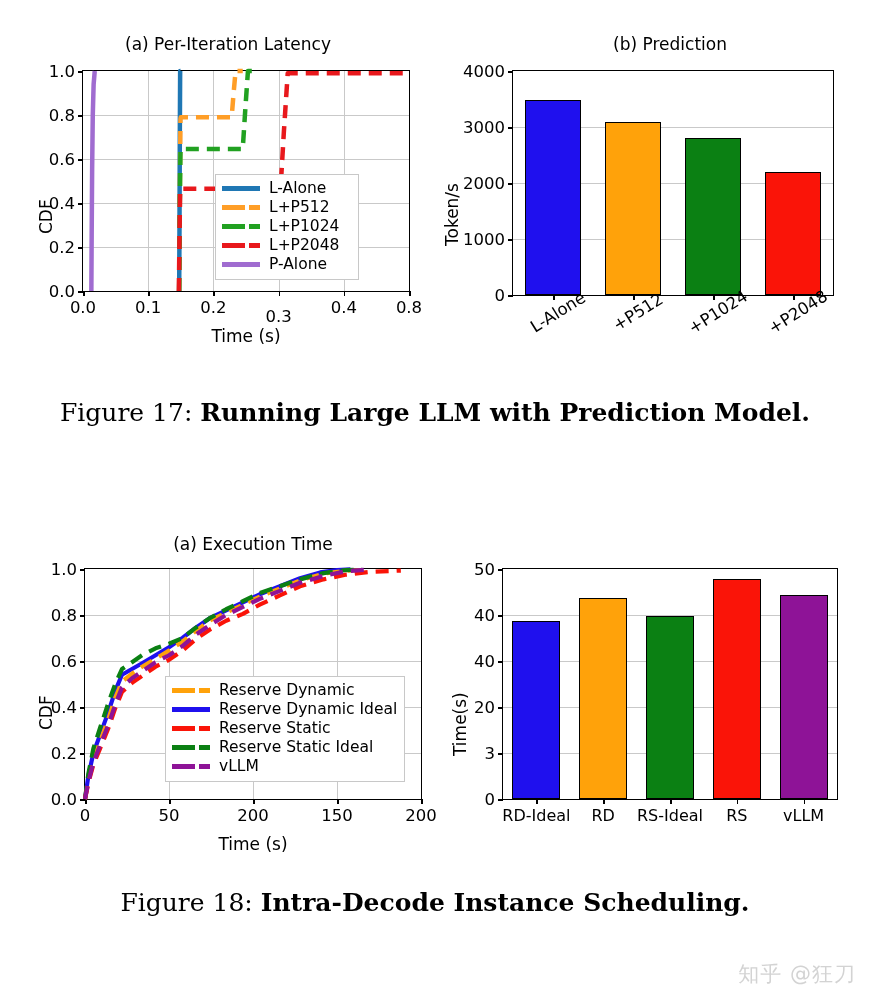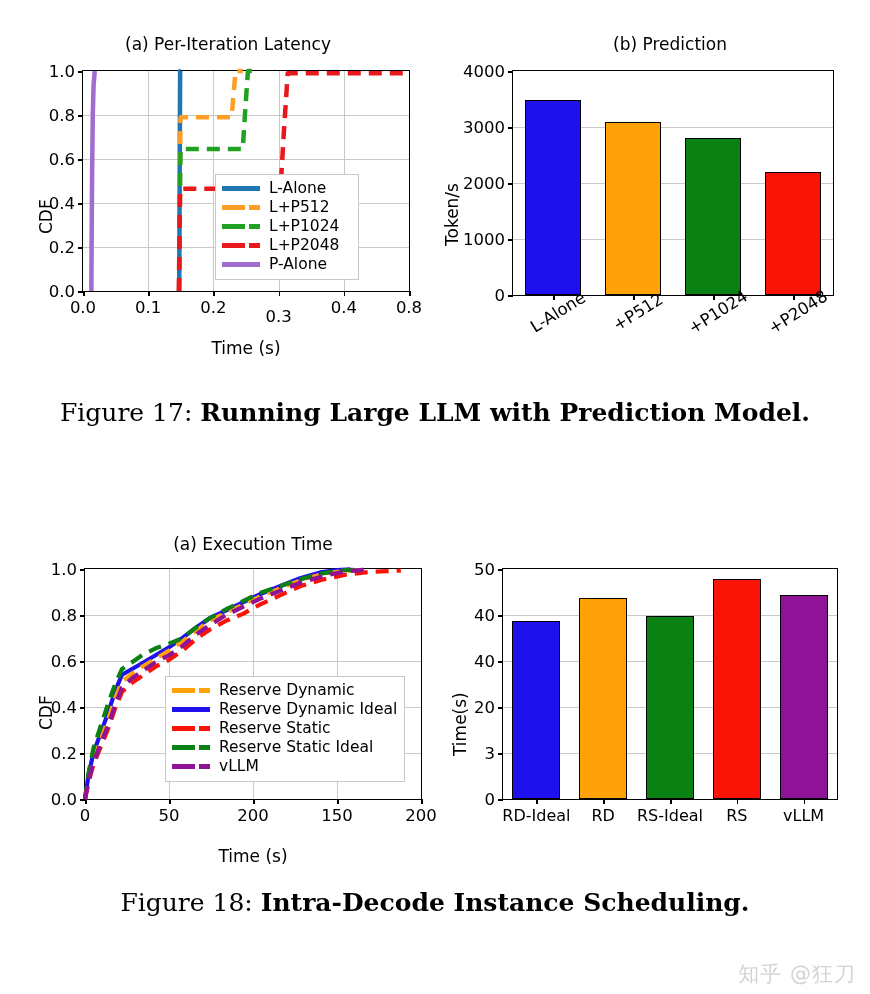--- a/index.html
+++ b/index.html
@@ -41,21 +41,21 @@
   .ticklabel.x{top:100%;transform:translateX(-50%);margin-top:7px;}
   .ticklabel.x.rot{
     transform:translateX(-50%) rotate(-32deg);
     transform-origin:center top;
     margin-top:9px;
   }
   .axislabel{
     position:absolute;font-size:17px;color:#000;white-space:nowrap;
     font-family:"DejaVu Sans", sans-serif;
   }
-  .axislabel.x{left:50%;transform:translateX(-50%);margin-top:12px;}
+  .axislabel.x{left:50%;transform:translateX(-50%);}
   .axislabel.y{transform-origin:left top;}
 
   
   .legend{
     position:absolute;background:#fff;border:1px solid #c8c8c8;
     padding:4px 7px 5px 6px;box-sizing:border-box;
   }
   .legend-row{display:flex;align-items:center;height:19px;}
   .legend-swatch{width:38px;height:5px;margin-right:9px;flex:0 0 auto;position:relative;}
   .legend-label{font-size:15.5px;color:#000;white-space:nowrap;line-height:1;

